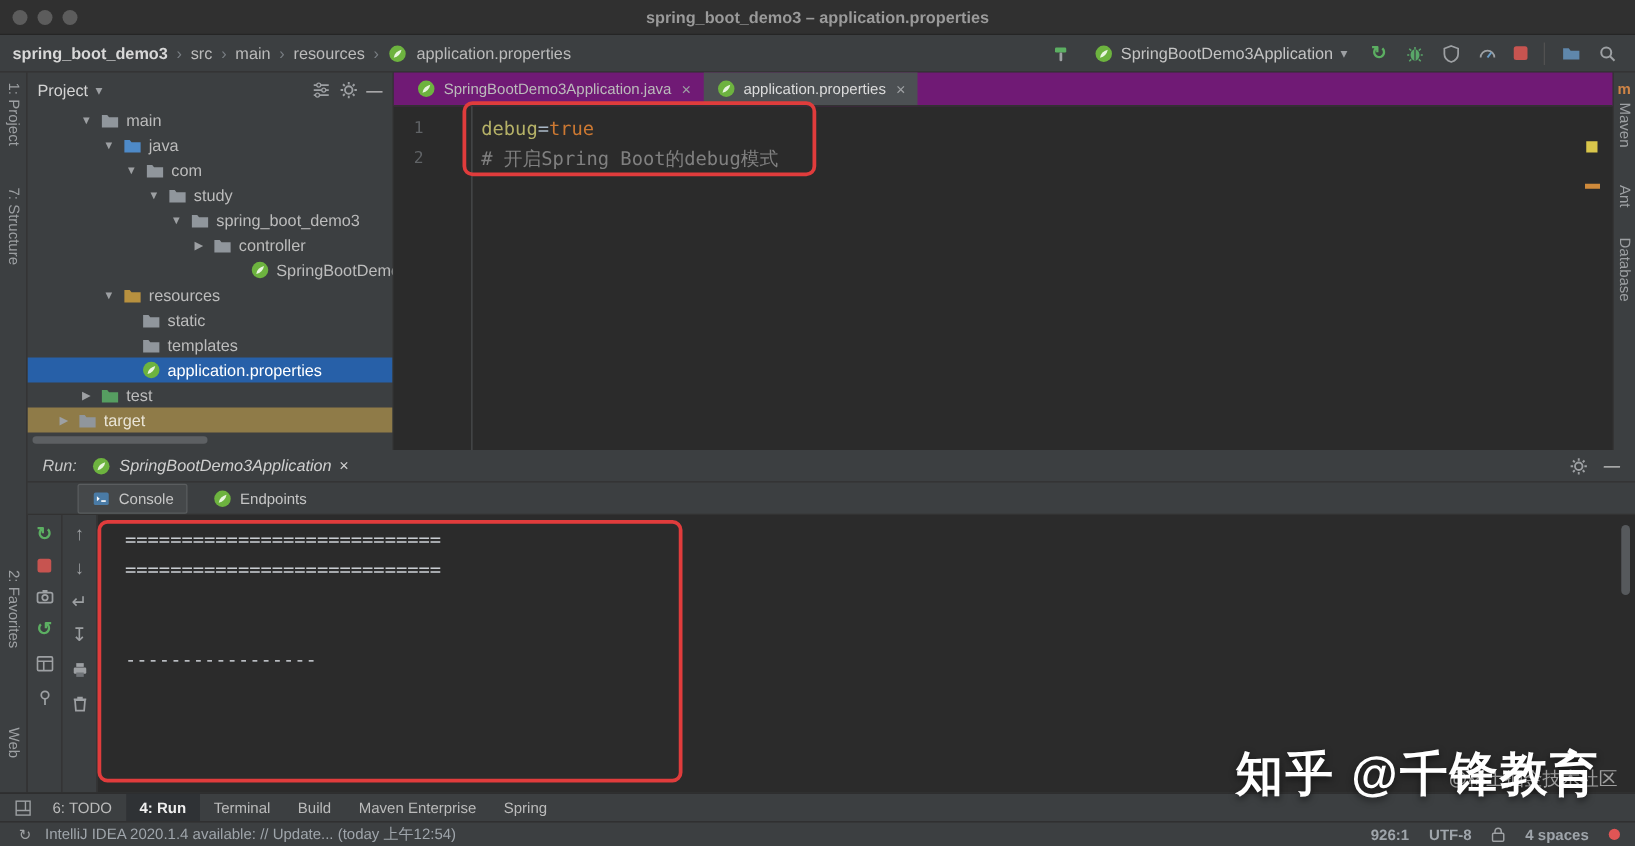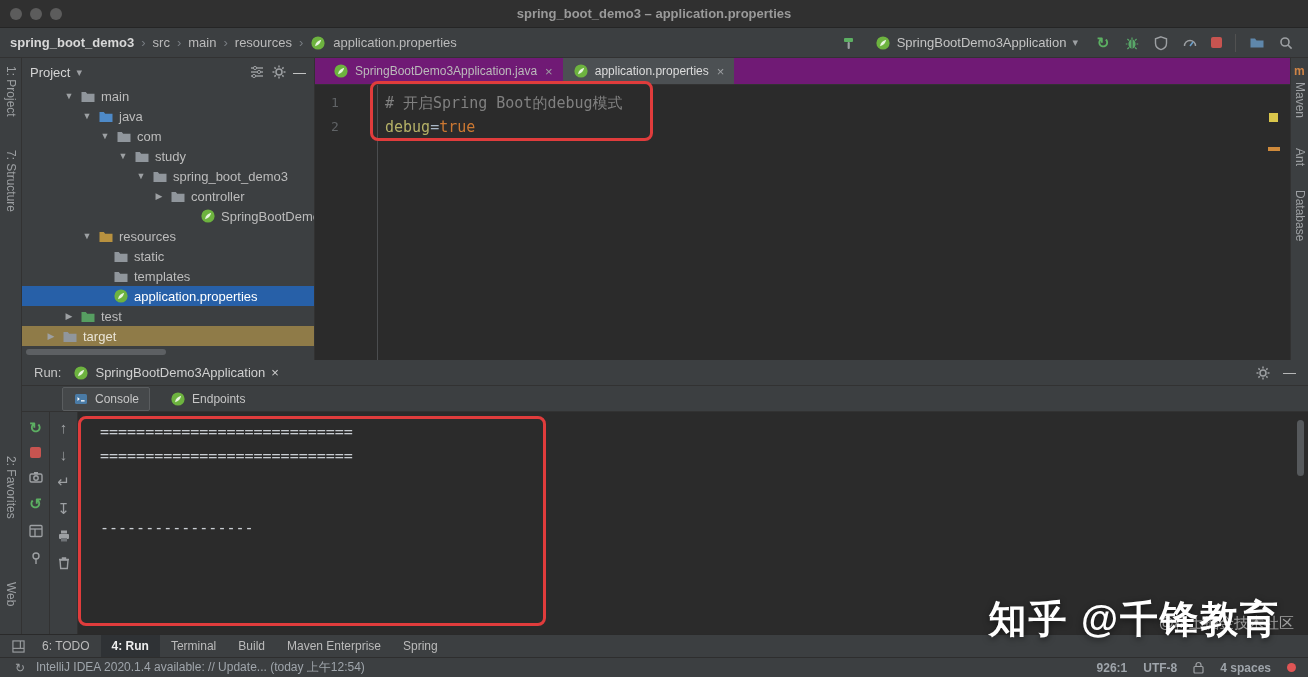--- a/index.html
+++ b/index.html
@@ -65,21 +65,21 @@
   .code .ln{height:24px;line-height:24px;white-space:pre;}
   .cmt{color:#808080;}
   .pkey{color:#b5b167;}
   .peq{color:#a9b7c6;}
   .pval{color:#cc7832;}
   .marker-y{position:absolute;right:12px;top:28px;width:9px;height:9px;background:#d9c64b;}
   .marker-o{position:absolute;right:10px;top:62px;width:12px;height:4px;background:#cf8a3b;}
 
   
   #run-panel{position:absolute;left:22px;top:360px;width:1286px;height:274px;background:#3c3f41;}
-  .run-header{height:26px;display:flex;align-items:center;gap:12px;padding:0 12px;font-size:13px;color:#c6c6c6;border-bottom:1px solid #323232;}
+  .run-header{height:26px;display:flex;align-items:center;gap:12px;padding:0 12px;font-size:13px;color:#c6c6c6;border-bottom:1px solid #323232;font-style:italic;}
   .run-tab{display:flex;align-items:center;gap:6px;color:#d0d0d0;}
   .run-header .sp{flex:1;}
   .run-tabs{height:26px;display:flex;align-items:center;gap:10px;padding-left:40px;border-bottom:1px solid #323232;font-size:12px;color:#c6c6c6;}
   .rtab{display:flex;align-items:center;gap:6px;padding:3px 10px;border-radius:2px;}
   .rtab.active{background:#45484a;border:1px solid #5a5d5f;}
   .run-body{position:absolute;top:52px;bottom:0;left:0;right:0;background:#2b2b2b;overflow:hidden;}
   .tcol{position:absolute;top:0;bottom:0;width:28px;background:#3c3f41;border-right:1px solid #323232;display:flex;flex-direction:column;align-items:center;padding-top:8px;gap:11px;}
   .tcol.c1{left:0;}
   .tcol.c2{left:28px;}
   .console{position:absolute;left:56px;top:0;right:14px;bottom:0;overflow:hidden;padding:8px 0 0 22px;font-family:"DejaVu Sans Mono",monospace;font-size:15px;color:#c9cdd2;}
@@ -318,22 +318,22 @@
         <span>application.properties</span>
         <span class="x">×</span>
       </div>
     </div>
     <div class="editor-body">
       <div class="gutter">
         <div class="ln">1</div>
         <div class="ln">2</div>
       </div>
       <div class="code">
+        <div class="ln"><span class="pkey">debug</span><span class="peq">=</span><span class="pval">true</span></div>
         <div class="ln cmt"># 开启Spring Boot的debug模式</div>
-        <div class="ln"><span class="pkey">debug</span><span class="peq">=</span><span class="pval">true</span></div>
       </div>
       <div class="marker-y"></div>
       <div class="marker-o"></div>
     </div>
   </div>
 
   <div id="run-panel">
     <div class="run-header">
       <span>Run:</span>
       <div class="run-tab">

